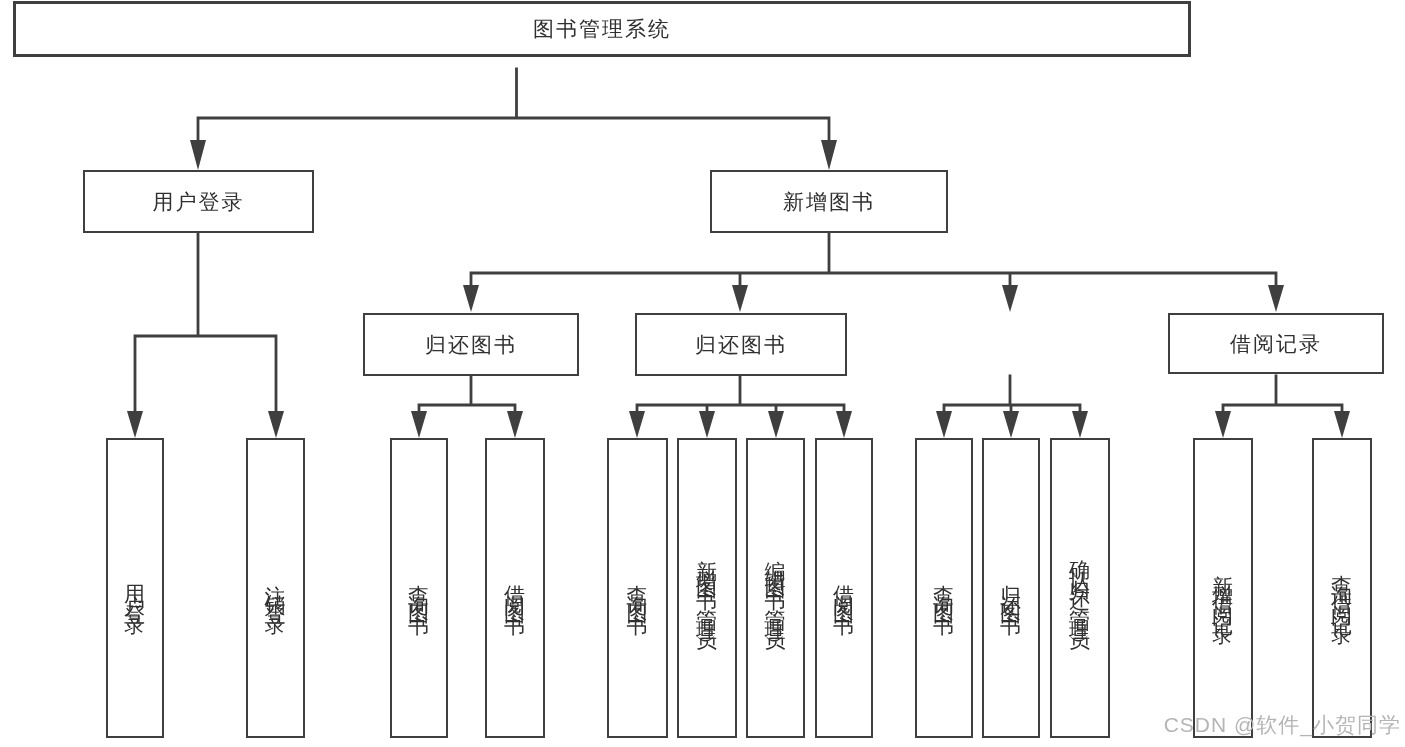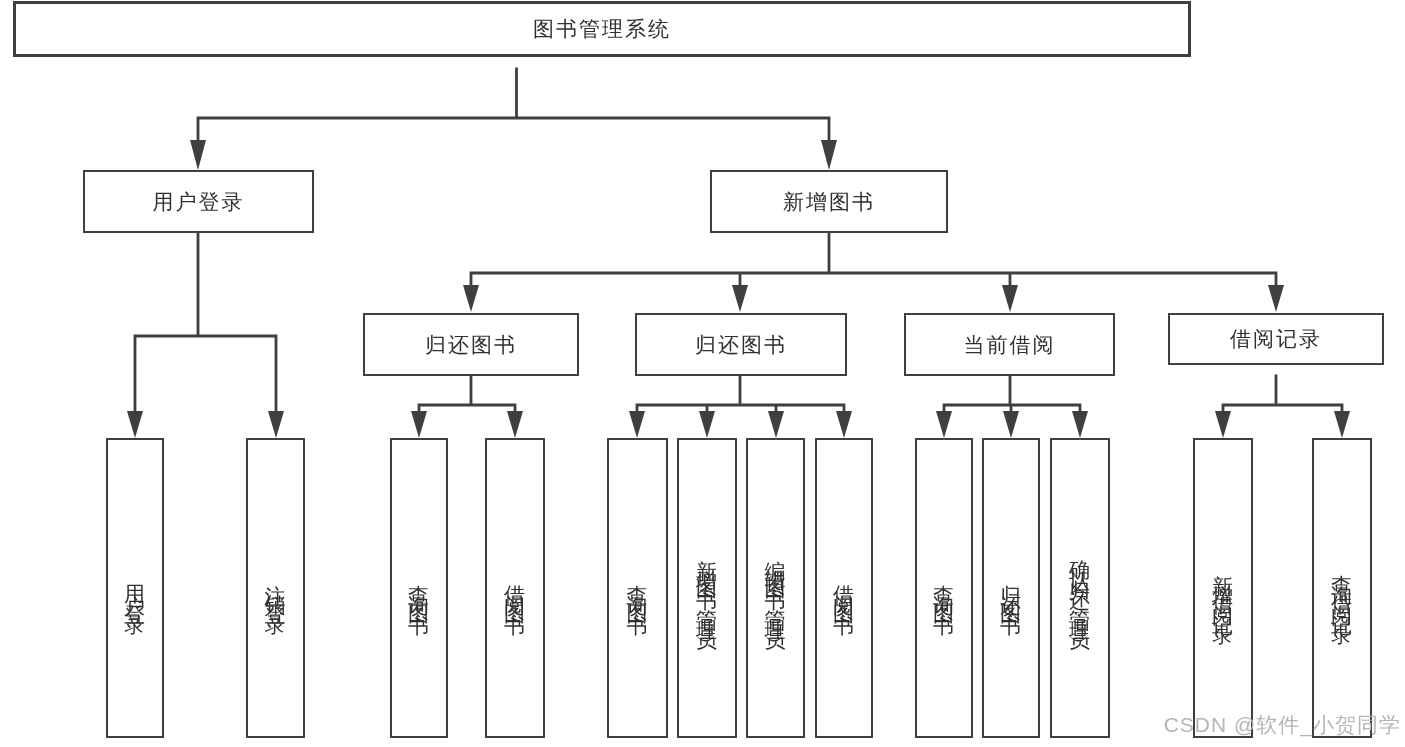--- a/index.html
+++ b/index.html
@@ -127,24 +127,21 @@
   <div class="node" style="left:710px;top:170px;width:238px;height:63px">
     <span class="lbl">新增图书</span>
   </div>
 
   <div class="node" style="left:363px;top:313px;width:216px;height:63px">
     <span class="lbl">归还图书</span>
   </div>
   <div class="node" style="left:635px;top:313px;width:212px;height:63px">
     <span class="lbl">归还图书</span>
   </div>
-  <div class="node" style="left:904px;top:313px;width:211px;height:63px">
-    <span class="lbl">当前借阅</span>
-  </div>
-  <div class="node" style="left:1168px;top:313px;width:216px;height:52px">
+  <div class="node" style="left:1168px;top:313px;width:216px;height:61px">
     <span class="lbl">借阅记录</span>
   </div>
 
   <div class="node v" style="left:106px;top:438px;width:58px;height:300px">
     <span class="lbl">用户登录</span>
   </div>
   <div class="node v" style="left:246px;top:438px;width:59px;height:300px">
     <span class="lbl">注销登录</span>
   </div>
 

